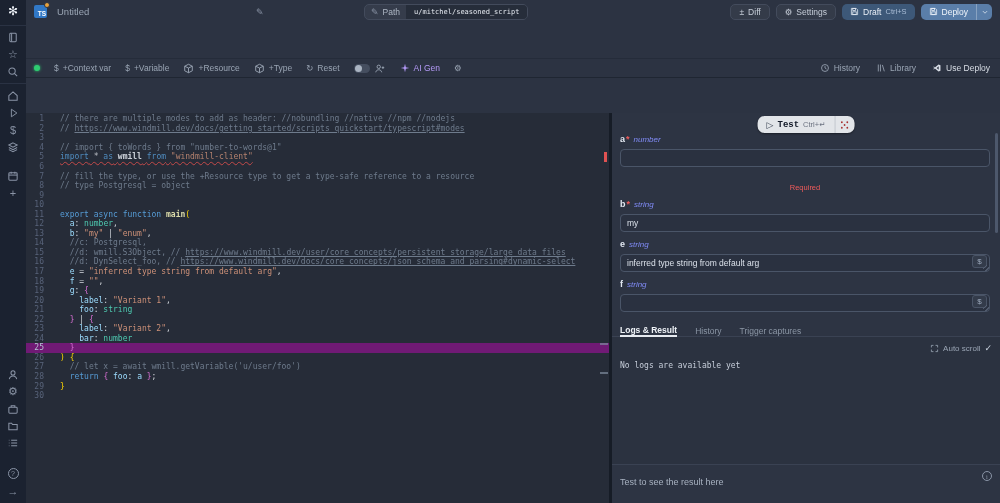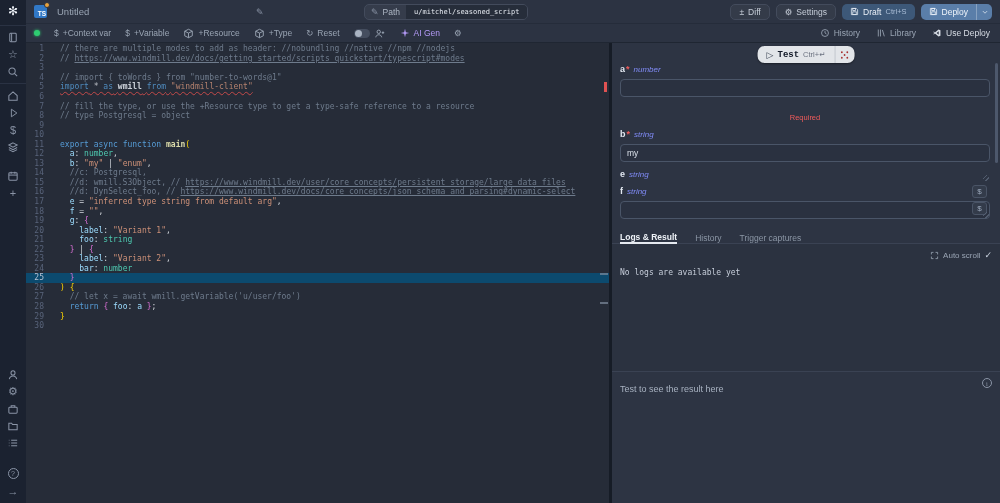--- a/index.html
+++ b/index.html
@@ -8,21 +8,21 @@
 
   
   .rail { width:26px; background:#1b2230; display:flex; flex-direction:column; align-items:center; flex-shrink:0; z-index:5; }
   .sbtn { width:26px; height:17px; display:flex; align-items:center; justify-content:center; color:#8a94a6; font-size:11px; cursor:pointer; }
   .sbtn svg { stroke:#8a94a6; fill:none; stroke-width:1.1; }
   .rail .logo { height:22px; color:#eef2f8; font-size:12px; }
   .rail hr { width:26px; border:none; border-top:1px solid #2a3243; margin:3px 0; }
   .rail .spacer { flex:1; }
   .helpc { width:11px; height:11px; border:1px solid #8a94a6; border-radius:50%; font-size:7px; display:flex; align-items:center; justify-content:center; }
 
-  .main-col { flex:1; display:flex; flex-direction:column; min-width:0; }
+  .main-col { flex:1; display:flex; flex-direction:column; min-width:0;gap:35px; }
 
   
   .topbar { position:relative; height:23px; background:#2c3342; display:flex; align-items:center; padding-left:8px; flex-shrink:0; }
   .ts-badge { position:relative; width:13px; height:13px; background:#3178c6; border-radius:2px; color:#fff; font-size:6.5px; font-weight:bold; display:flex; align-items:flex-end; justify-content:flex-end; padding:1px; }
   .ts-dot { position:absolute; top:-3px; right:-3px; width:6px; height:6px; background:#e8a33d; border:1px solid #2c3342; border-radius:50%; }
   .wtitle { margin-left:10px; font-size:9.5px; color:#9aa5b4; }
   .pencil { color:#8a94a6; font-size:9px; }
   .title-pencil { position:absolute; left:230px; }
   .path-pill { position:absolute; left:338px; height:16px; display:flex; align-items:center; background:#353c4b; border:1px solid #434b5c; border-radius:5px; overflow:hidden; }
   .path-pill .plabel { display:flex; align-items:center; gap:4px; padding:0 6px; font-size:8.5px; color:#aeb7c4; }
@@ -50,21 +50,21 @@
   .tb2-right { position:absolute; right:10px; display:flex; gap:16px; align-items:center; }
   .vscode { color:#d9dee6; }
   .vscode svg { fill:#d9dee6; stroke:none; }
 
   
   .work { flex:1; display:flex; min-height:0; }
 
   
   .editor { position:relative; width:583px; background:#262c38; overflow:hidden; padding-top:1px; flex-shrink:0; }
   .crow { display:flex; height:9.55px; align-items:center; }
-  .crow.hl { background:#0c4a6e; }
+  .crow.hl { background:#701a75; }
   .ln { width:30px; text-align:right; padding-right:12px; font-family:"DejaVu Sans Mono",monospace; font-size:8px; color:#58637a; flex-shrink:0; }
   .hl .ln { color:#b6c2d4; }
   .code { font-family:"DejaVu Sans Mono",monospace; font-size:8px; white-space:pre; padding-left:4px; }
   .tk-c { color:#6e7b8c; } .tk-l { color:#6e7b8c; text-decoration:underline; }
   .tk-k { color:#569cd6; } .tk-f { color:#dcdcaa; font-weight:bold; }
   .tk-v { color:#9cdcfe; } .tk-t { color:#4ec9b0; } .tk-s { color:#ce9178; }
   .tk-p { color:#d4d8de; } .tk-y { color:#ffd700; } .tk-m { color:#da70d6; }
   .tk-b { color:#e8edf4; font-weight:bold; }
   .sq { text-decoration:underline wavy #e0504d 1px; text-underline-offset:2px; opacity:.85; }
   .mark-error { position:absolute; right:2px; width:3px; height:10px; background:#e05252; }
@@ -498,20 +498,21 @@
             </div>
             <input class="finput" value="my" style="">
           </div>
 
           <div class="field">
             <div class="flabel">
               <span class="fname">e</span>
               <span class="ftype">string</span>
             </div>
             <div class="inwrap">
+              <input class="finput" style="padding-right: 22px;" value="inferred type string from default arg">
               <span class="dollar-btn">$</span>
               <span class="resize-corner"></span>
             </div>
           </div>
 
           <div class="field">
             <div class="flabel">
               <span class="fname">f</span>
               <span class="ftype">string</span>
             </div>

